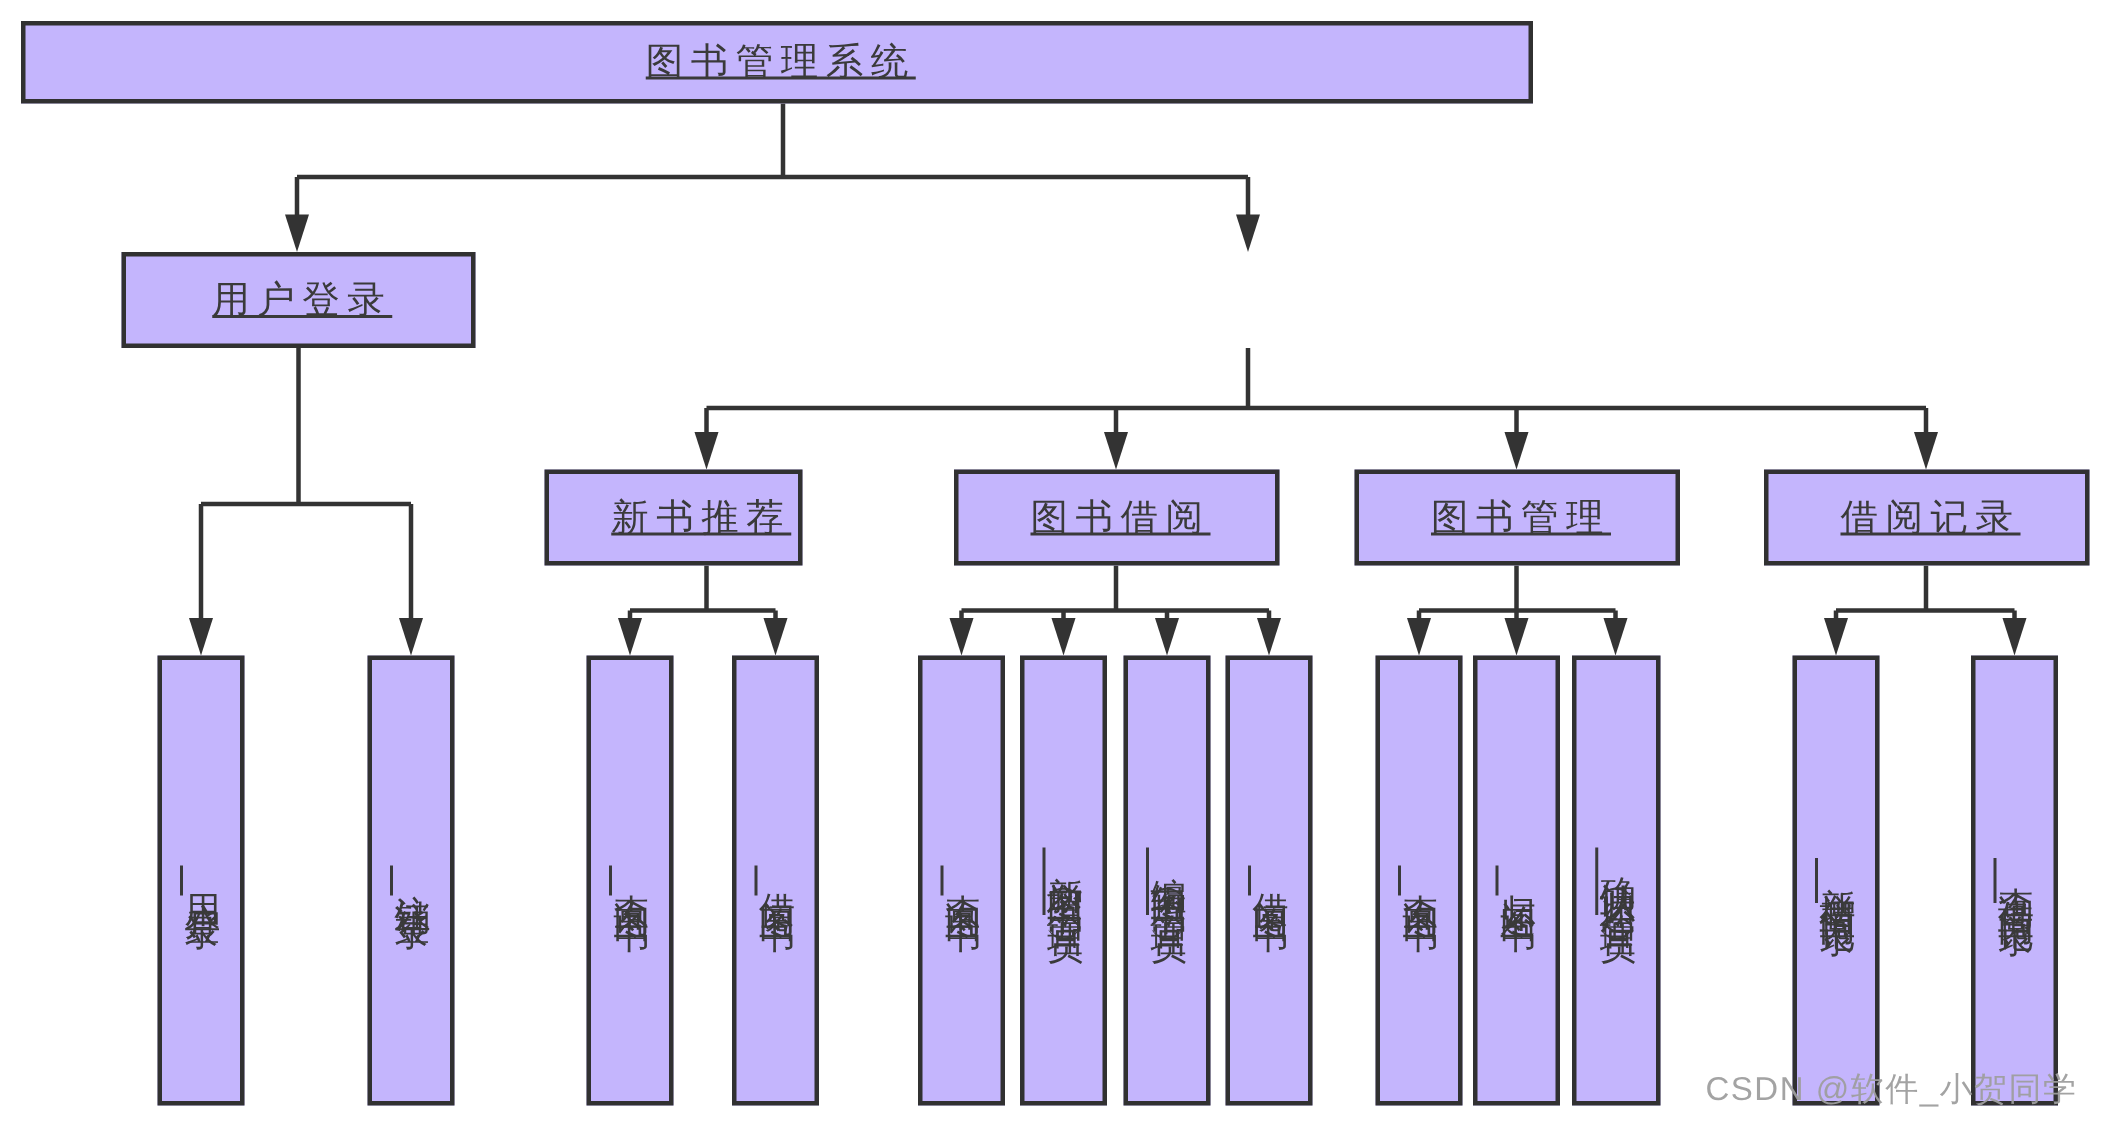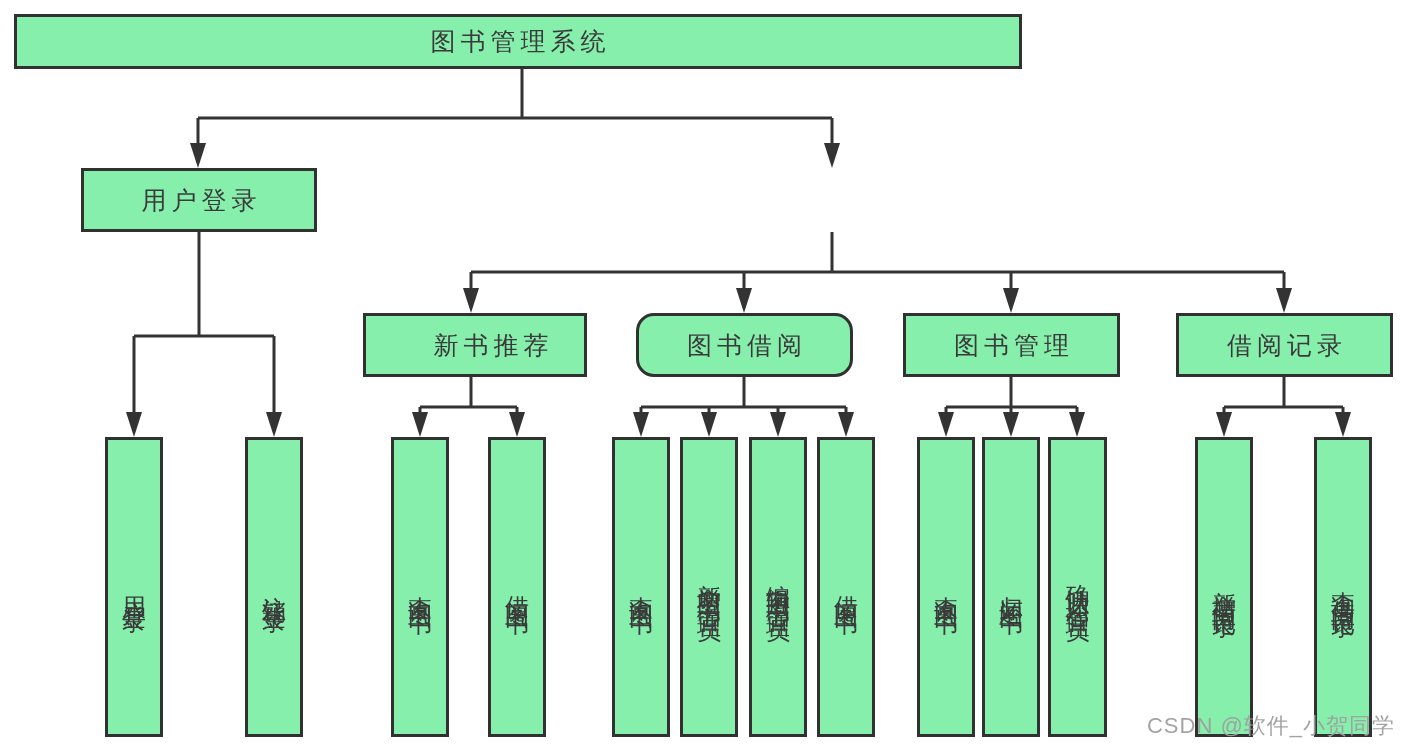--- a/index.html
+++ b/index.html
@@ -18,44 +18,45 @@
   .connectors {
     position: absolute;
     left: 0;
     top: 0;
     width: 1405px;
     height: 747px;
   }
   .node {
     position: absolute;
     box-sizing: border-box;
-    background: #86efac;
+    background: #c4b5fd;
     border: 3px solid #313131;
     color: #3a3a3a;
     display: flex;
     align-items: center;
     justify-content: center;
     text-align: center;
+    text-decoration: underline;
   }
   .node.h {
     font-size: 25px;
     letter-spacing: 5px;
     line-height: 1;
     padding-left: 5px; 
   }
   .node.v {
     font-size: 24px;
     writing-mode: vertical-rl;
     text-orientation: mixed;
     letter-spacing: 5px;
     line-height: 1;
   }
   .watermark {
     position: absolute;
-    right: 10px;
+    right: 20px;
     bottom: 6px;
     font-size: 22px;
     color: rgba(158, 158, 158, 0.95);
     letter-spacing: 1px;
     white-space: nowrap;
     z-index: 5;
     margin-top: 40px;
   }
 </style>
 </head>
@@ -124,24 +125,24 @@
   </svg>
 
   <div class="node h" style="left:14px; top:14px; width:1008px; height:55px;">
     <span>图书管理系统</span>
   </div>
 
   <div class="node h" style="left:81px; top:168px; width:236px; height:64px;">
     <span>用户登录</span>
   </div>
 
-  <div class="node h" style="left:363px; top:313px; width:224px; height:64px;padding-left:37px;">
+  <div class="node h" style="left:363px; top:313px; width:172px; height:64px;padding-left:37px;">
     <span>新书推荐</span>
   </div>
-  <div class="node h" style="left:636px; top:313px; width:217px; height:64px;border-radius:18px;">
+  <div class="node h" style="left:636px; top:313px; width:217px; height:64px;">
     <span>图书借阅</span>
   </div>
   <div class="node h" style="left:903px; top:313px; width:217px; height:64px;">
     <span>图书管理</span>
   </div>
   <div class="node h" style="left:1176px; top:313px; width:217px; height:64px;">
     <span>借阅记录</span>
   </div>
 
   <div class="node v" style="left:105px; top:437px; width:58px; height:300px;">

